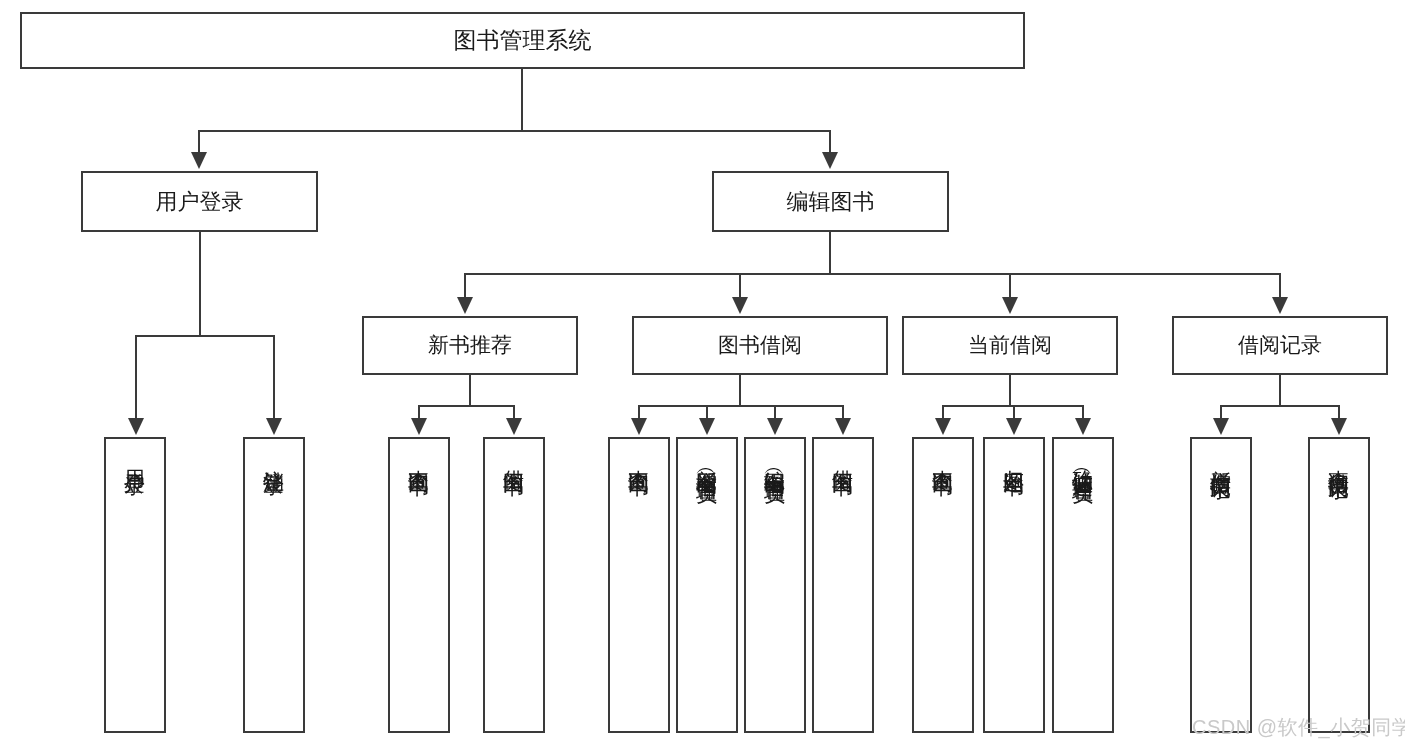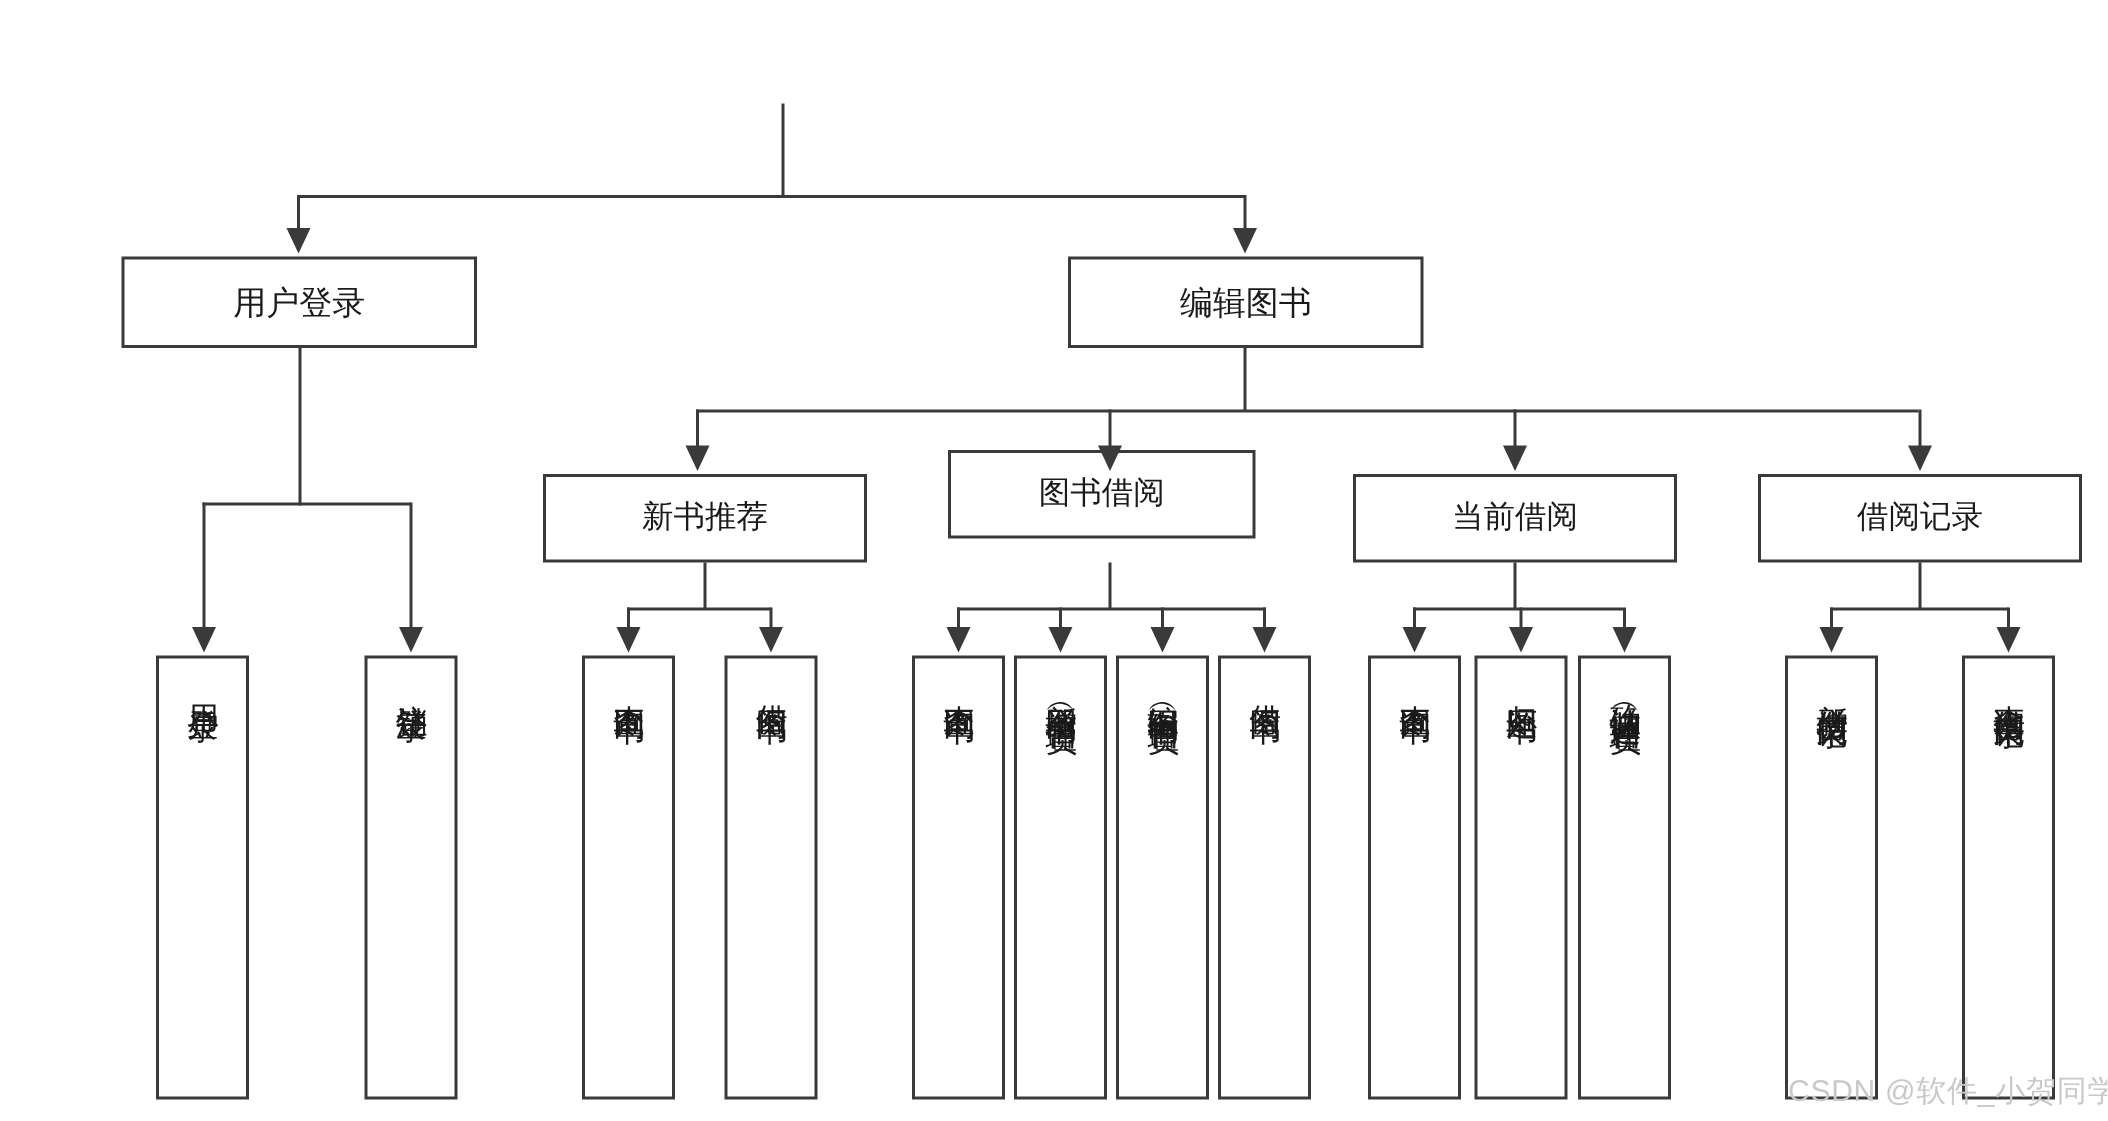--- a/index.html
+++ b/index.html
@@ -74,34 +74,37 @@
     font-size: 20px;
     white-space: nowrap;
     letter-spacing: 0.5px;
   }
 </style>
 </head>
 <body>
 
 <div id="canvas">
 
+  <div class="node root" style="left:20px; top:12px; width:1005px; height:57px;">
+    <span class="node-label">图书管理系统</span>
+  </div>
 
   <div class="node level1" style="left:81px; top:171px; width:237px; height:61px;">
     <span class="node-label">用户登录</span>
   </div>
 
   <div class="node level1" style="left:712px; top:171px; width:237px; height:61px;">
     <span class="node-label">编辑图书</span>
   </div>
 
   <div class="node level2" style="left:362px; top:316px; width:216px; height:59px;justify-content:center;">
     <span class="node-label">新书推荐</span>
   </div>
 
-  <div class="node level2" style="left:632px; top:300px; width:205px; height:59px;">
+  <div class="node level2" style="left:632px; top:316px; width:256px; height:59px;">
     <span class="node-label">图书借阅</span>
   </div>
 
   <div class="node level2" style="left:1172px; top:316px; width:216px; height:59px;">
     <span class="node-label">借阅记录</span>
   </div>
 
   <div class="node level2" style="left:902px; top:316px; width:216px; height:59px;">
     <span class="node-label">当前借阅</span>
   </div>

